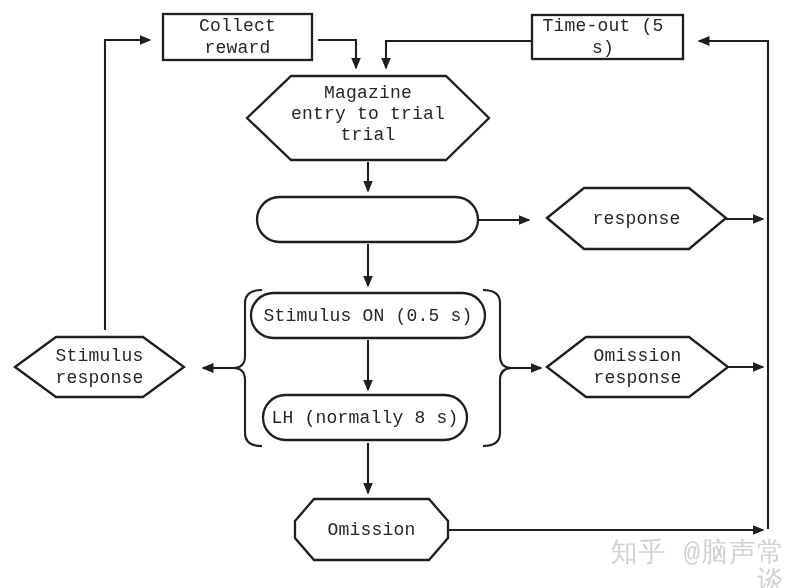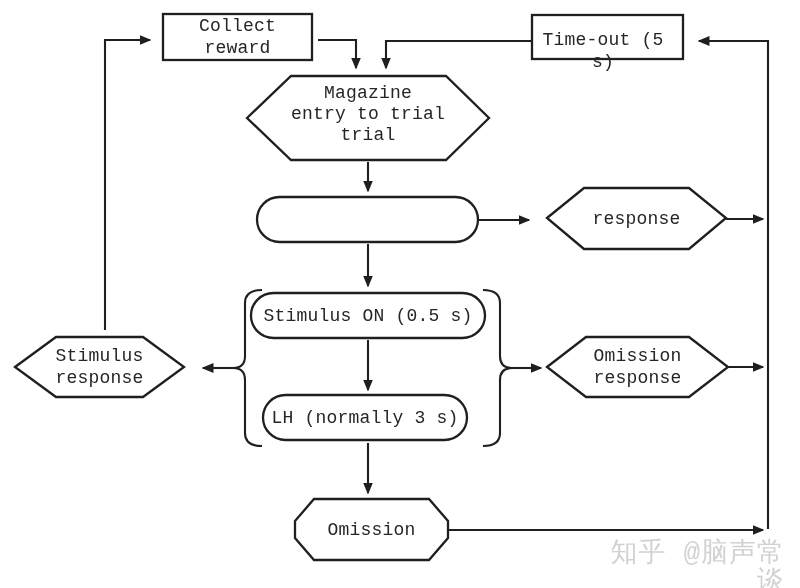--- a/index.html
+++ b/index.html
@@ -80,21 +80,21 @@
     <polygon class="shape" points="547,218 584,188 689,188 726,218 689,249 584,249"></polygon>
     <rect class="shape" x="251" y="293" width="234" height="45" rx="22.5"></rect>
     <rect class="shape" x="263" y="395" width="204" height="45" rx="22.5"></rect>
     <polygon class="shape" points="15,367 56,337 143,337 184,367 143,397 56,397"></polygon>
     <polygon class="shape" points="547,367 586,337 689,337 728,367 689,397 586,397"></polygon>
     <polygon class="shape" points="295,521 314,499 429,499 448,521 448,538 429,560 314,560 295,538"></polygon>
   </svg>
 
   <div class="label" style="left:163px;top:14px;width:149px;height:46px;">Collect reward</div>
 
-  <div class="label" style="left:532px;top:29px;width:142px;height:44px;">Time-out (5 s)</div>
+  <div class="label" style="left:532px;top:15px;width:142px;height:44px;">Time-out (5 s)</div>
 
   <div class="label tight" style="left:247px;top:76px;width:242px;height:76px;">
     <div>Magazine</div>
     <div>entry to trial</div>
     <div>trial</div>
   </div>
 
 
   <div class="label" style="left:547px;top:188px;width:179px;height:61px;">
     <div>response</div>
@@ -105,19 +105,19 @@
   <div class="label" style="left:15px;top:337px;width:169px;height:60px;">
     <div>Stimulus</div>
     <div>response</div>
   </div>
 
   <div class="label" style="left:547px;top:337px;width:181px;height:60px;">
     <div>Omission</div>
     <div>response</div>
   </div>
 
-  <div class="label" style="left:263px;top:395px;width:204px;height:45px;">LH (normally 3 s)</div>
+  <div class="label" style="left:263px;top:395px;width:204px;height:45px;">LH (normally 8 s)</div>
 
   <div class="label" style="left:295px;top:499px;width:153px;height:61px;">Omission</div>
 
   <div class="watermark">知乎 @脑声常谈</div>
 
 </div>
 
 </body></html>

